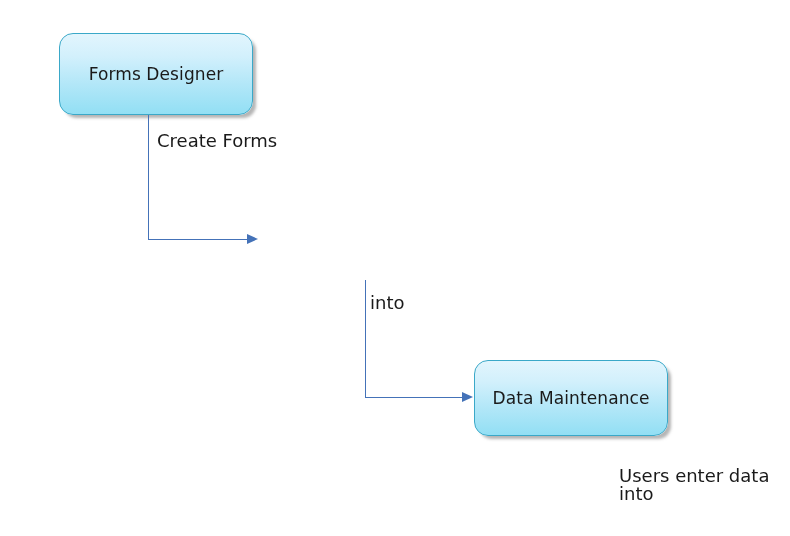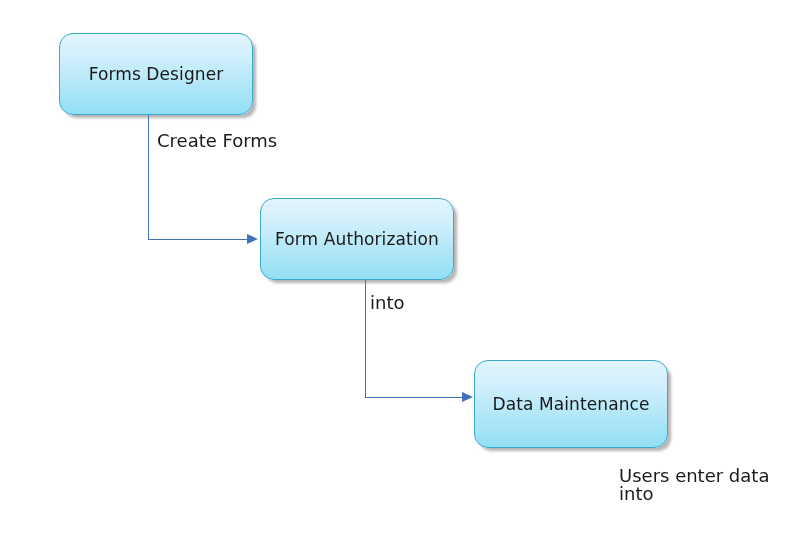--- a/index.html
+++ b/index.html
@@ -32,21 +32,21 @@
     box-shadow: 4px 4px 3px -1px rgba(120,120,120,0.55);
     color: #1a1a1a;
     font-size: 17px;
     line-height: 1.2;
     letter-spacing: 0.1px;
     white-space: nowrap;
   }
 
   #node-forms-designer   { left: 51px;  top: 33px;  width: 194px; height: 82px; margin-left: 8px; }
   #node-form-auth        { left: 260px; top: 198px; width: 194px; height: 82px; }
-  #node-data-maintenance { left: 474px; top: 360px; width: 194px; height: 88px; }
+  #node-data-maintenance { left: 474px; top: 360px; width: 194px; height: 76px; }
 
   
   .conn-seg {
     position: absolute;
     background: #4472b8;
   }
   .conn-v { width: 1px; }
   .conn-h { height: 1px; }
 
   .arrow-right {
@@ -107,23 +107,20 @@
   <div id="node-forms-designer" class="node">
     <span>Forms Designer</span>
   </div>
 
   <div id="conn1-v" class="conn-seg conn-v"></div>
   <div id="conn1-h" class="conn-seg conn-h"></div>
   <div id="conn1-head" class="arrow-right"></div>
 
   <div id="label-create-forms" class="label">Create Forms</div>
 
-  <div id="node-form-auth" class="node">
-    <span>Form Authorization</span>
-  </div>
 
   <div id="conn2-v" class="conn-seg conn-v"></div>
   <div id="conn2-h" class="conn-seg conn-h"></div>
   <div id="conn2-head" class="arrow-right"></div>
 
   <div id="label-authorize" class="label">
     <span class="jline">into</span>
   </div>
 
   <div id="node-data-maintenance" class="node">

